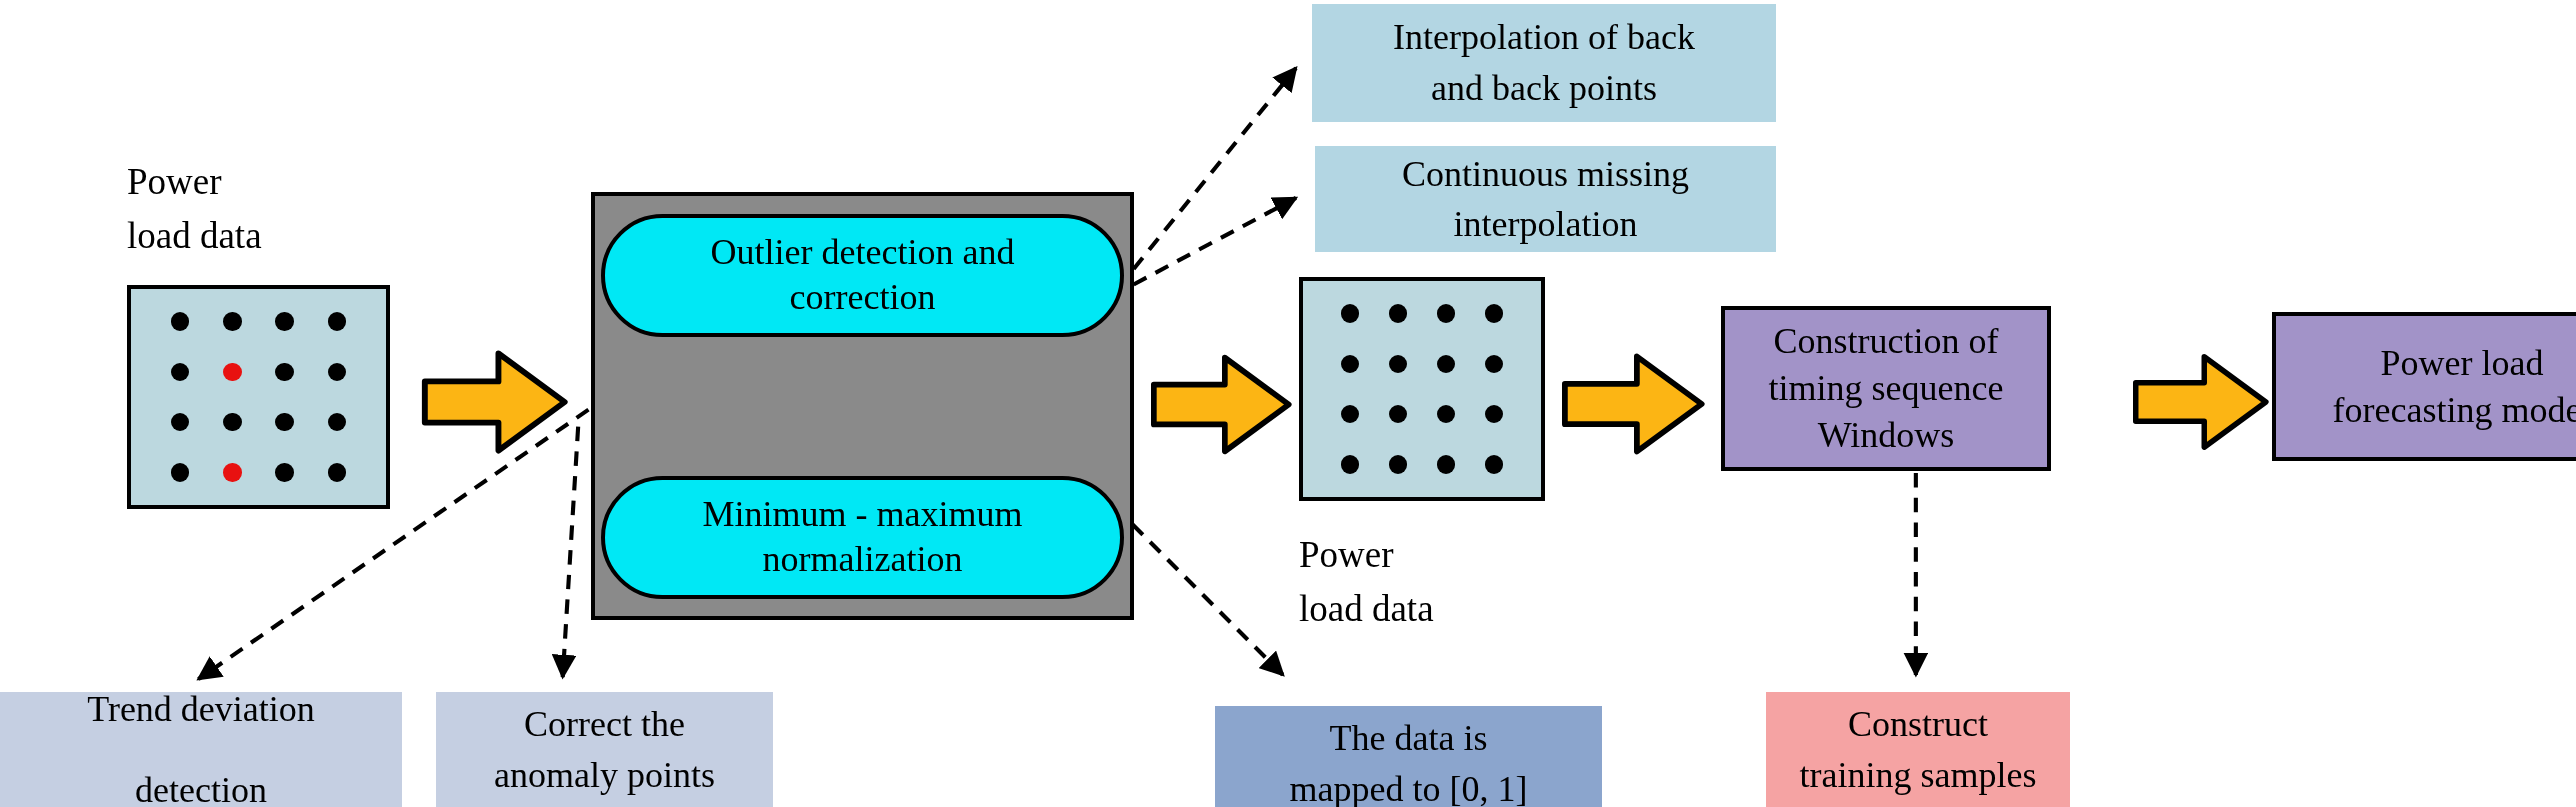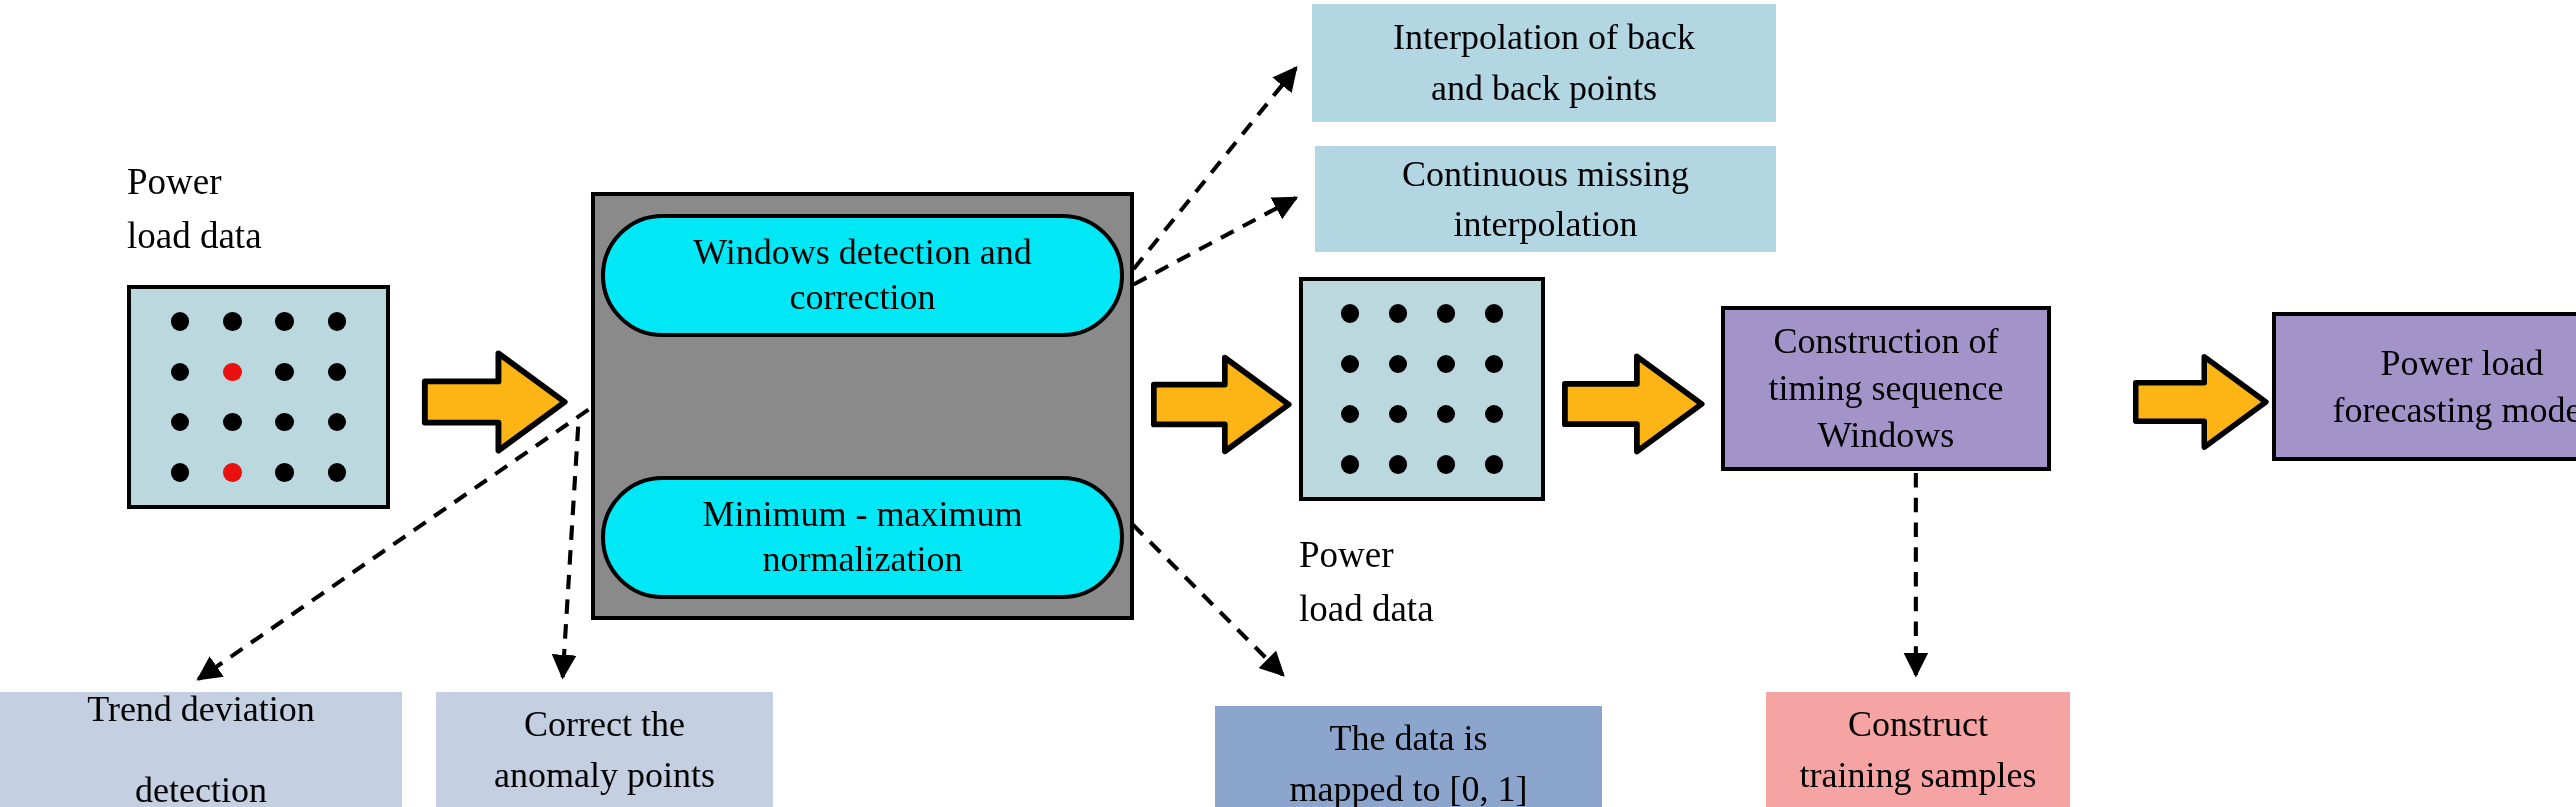--- a/index.html
+++ b/index.html
@@ -84,21 +84,21 @@
       <span class="dot"></span>
       <span class="dot"></span>
     </div>
 
   <svg class="block-arrow" style="left:421px; top:349px;" width="149" height="106" viewBox="0 0 100 72">
     <polygon points="2,22 52,22 52,3 97,36 52,69 52,50 2,50"></polygon>
   </svg>
 
   <div class="graybox" style="left:591px; top:192px; width:543px; height:428px;">
     <div class="stadium">
-      <div>Windows detection and</div>
+      <div>Outlier detection and</div>
       <div>correction</div>
     </div>
     <div class="stadium">
       <div>Minimum - maximum</div>
       <div>normalization</div>
     </div>
   </div>
 
   <div class="flat-box lightblue" style="left:1312px; top:3.6px; width:464px; height:118px;">
     <div>Interpolation of back</div>

